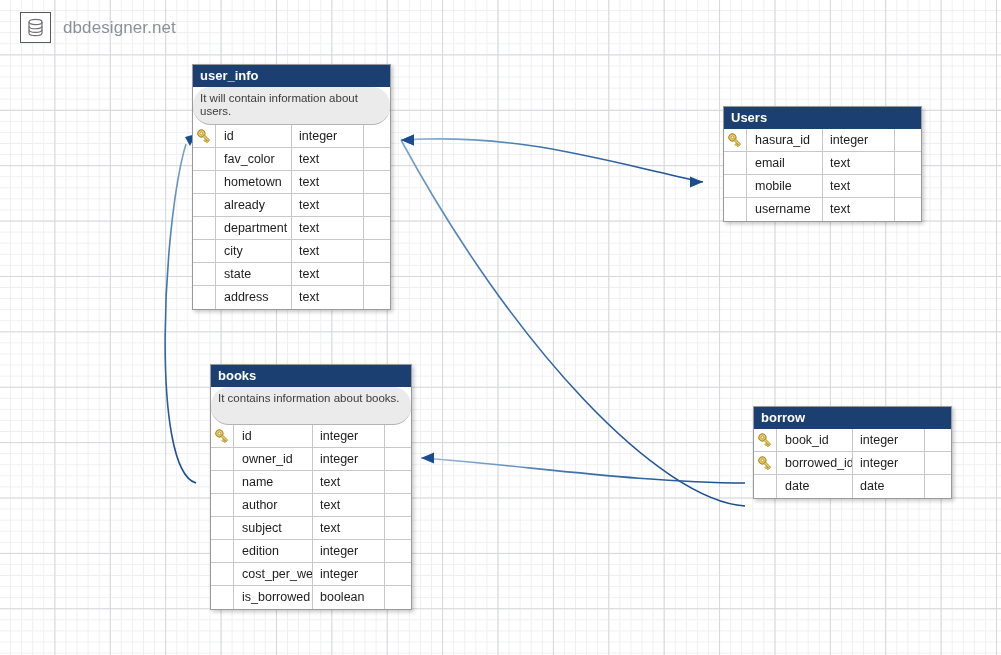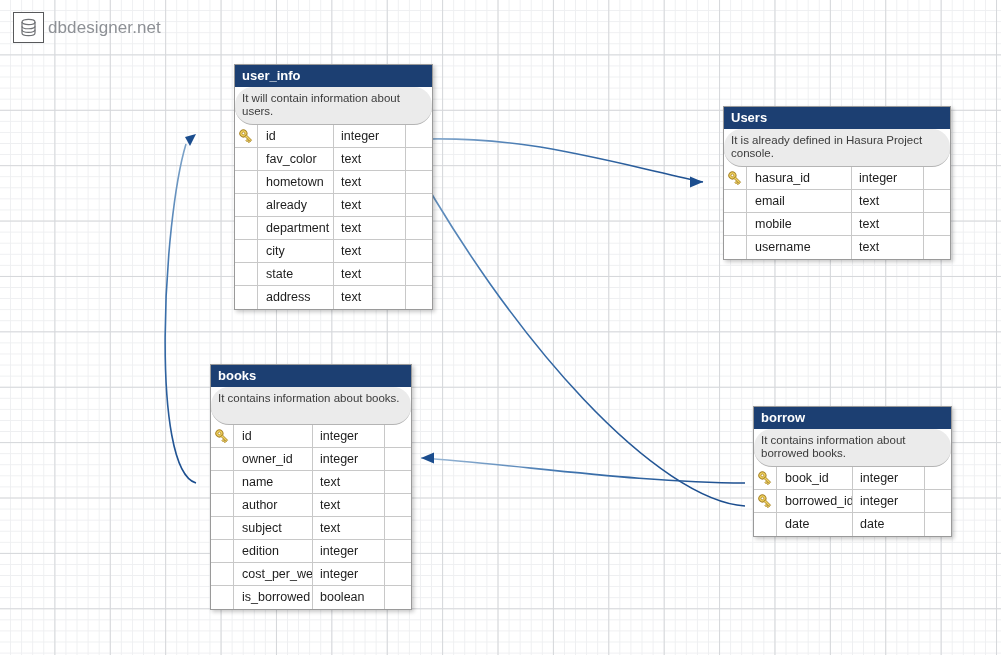--- a/index.html
+++ b/index.html
@@ -25,25 +25,25 @@
       55.4px 55.4px,
       55.4px 55.4px,
       11.08px 11.08px,
       11.08px 11.08px;
     background-position: -1px -1px, -1px -1px, -1px -1px, -1px -1px;
   }
 
   
   #logo {
     position: absolute;
-    left: 13px;
+    left: 20px;
     top: 12px;
     display: flex;
     align-items: center;
-    gap: 4px;
+    gap: 12px;
   }
   #logo .mark {
     width: 29px;
     height: 29px;
     border: 1.5px solid #58595b;
     background: #ffffff;
     display: flex;
     align-items: center;
     justify-content: center;
   }
@@ -187,21 +187,21 @@
     <g id="link-arrows">
         <path d="M 703 182 L 690 176.5 L 690 187.5 Z" fill="#1b4d8e"></path>
         <path d="M 401 140 L 414 134.5 L 414 145.5 Z" fill="#1b4d8e"></path>
         <path d="M 401 140 L 414 134.5 L 414 145.5 Z" fill="#1b4d8e"></path>
         <path d="M 421 458 L 434 452.5 L 434 463.5 Z" fill="#1b4d8e"></path>
         <path d="M 196 134 L 185 137 L 190 146 Z" fill="#1b4d8e"></path>
       </g>
   </svg>
 
   <div id="tables-host">
-      <div class="table" style="left: 192px; top: 64px; width: 199px; margin-left: 42px;">
+      <div class="table" style="left: 192px; top: 64px; width: 199px;">
     <div class="t-header">user_info</div>
     <div class="t-desc">It will contain information about users.</div>
     <div class="t-rows">
           <div class="row">
     <div class="c-key">
               <svg width="16" height="16" viewBox="0 0 16 16" class="key-icon">
                 <g transform="rotate(45 8 8)">
                   <circle cx="4.3" cy="8" r="3.5" fill="#f2d35c" stroke="#a8842a" stroke-width="1"></circle>
                   <circle cx="4.3" cy="8" r="1.35" fill="#ffffff" stroke="#a8842a" stroke-width="0.8"></circle>
                   <rect x="7.2" y="7.0" width="7.6" height="2.05" fill="#f2d35c" stroke="#a8842a" stroke-width="0.9"></rect>
@@ -251,23 +251,22 @@
     <div class="c-tail"></div>
   </div>
           <div class="row">
     <div class="c-key"></div>
     <div class="c-name">address</div>
     <div class="c-type">text</div>
     <div class="c-tail"></div>
   </div>
         </div>
   </div>
-      <div class="table" style="left: 723px; top: 106px; width: 228px;">
+      <div class="table" style="left: 723px; top: 106px; width: 199px;">
     <div class="t-header">Users</div>
-    <div class="t-desc">It is already defined in Hasura Project console.</div>
     <div class="t-rows">
           <div class="row">
     <div class="c-key">
               <svg width="16" height="16" viewBox="0 0 16 16" class="key-icon">
                 <g transform="rotate(45 8 8)">
                   <circle cx="4.3" cy="8" r="3.5" fill="#f2d35c" stroke="#a8842a" stroke-width="1"></circle>
                   <circle cx="4.3" cy="8" r="1.35" fill="#ffffff" stroke="#a8842a" stroke-width="0.8"></circle>
                   <rect x="7.2" y="7.0" width="7.6" height="2.05" fill="#f2d35c" stroke="#a8842a" stroke-width="0.9"></rect>
                   <rect x="11.2" y="9.0" width="1.5" height="2.3" fill="#f2d35c" stroke="#a8842a" stroke-width="0.8"></rect>
                   <rect x="13.4" y="9.0" width="1.4" height="1.7" fill="#f2d35c" stroke="#a8842a" stroke-width="0.8"></rect>
@@ -357,21 +356,20 @@
           <div class="row">
     <div class="c-key"></div>
     <div class="c-name">is_borrowed</div>
     <div class="c-type">boolean</div>
     <div class="c-tail"></div>
   </div>
         </div>
   </div>
       <div class="table" style="left: 753px; top: 406px; width: 199px;">
     <div class="t-header">borrow</div>
-    <div class="t-desc">It contains information about borrowed books.</div>
     <div class="t-rows">
           <div class="row">
     <div class="c-key">
               <svg width="16" height="16" viewBox="0 0 16 16" class="key-icon">
                 <g transform="rotate(45 8 8)">
                   <circle cx="4.3" cy="8" r="3.5" fill="#f2d35c" stroke="#a8842a" stroke-width="1"></circle>
                   <circle cx="4.3" cy="8" r="1.35" fill="#ffffff" stroke="#a8842a" stroke-width="0.8"></circle>
                   <rect x="7.2" y="7.0" width="7.6" height="2.05" fill="#f2d35c" stroke="#a8842a" stroke-width="0.9"></rect>
                   <rect x="11.2" y="9.0" width="1.5" height="2.3" fill="#f2d35c" stroke="#a8842a" stroke-width="0.8"></rect>
                   <rect x="13.4" y="9.0" width="1.4" height="1.7" fill="#f2d35c" stroke="#a8842a" stroke-width="0.8"></rect>

